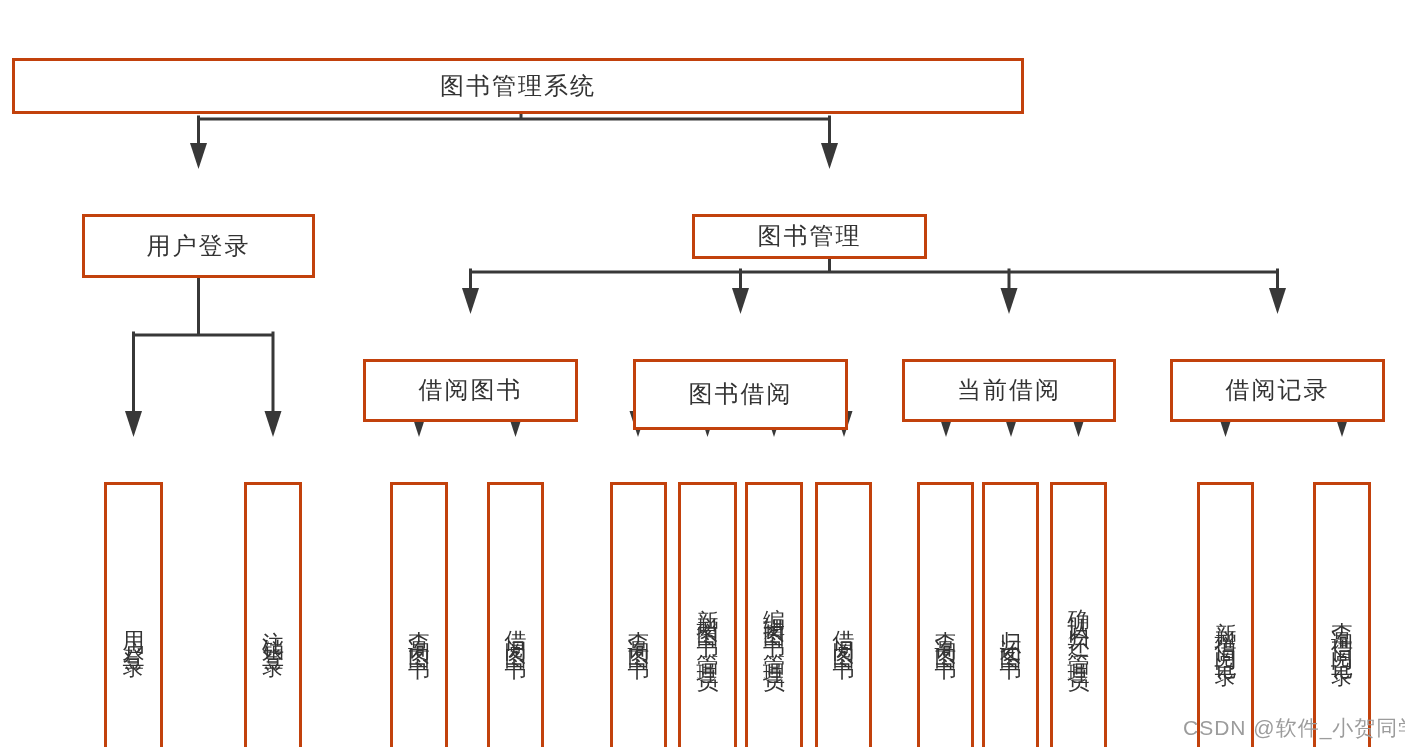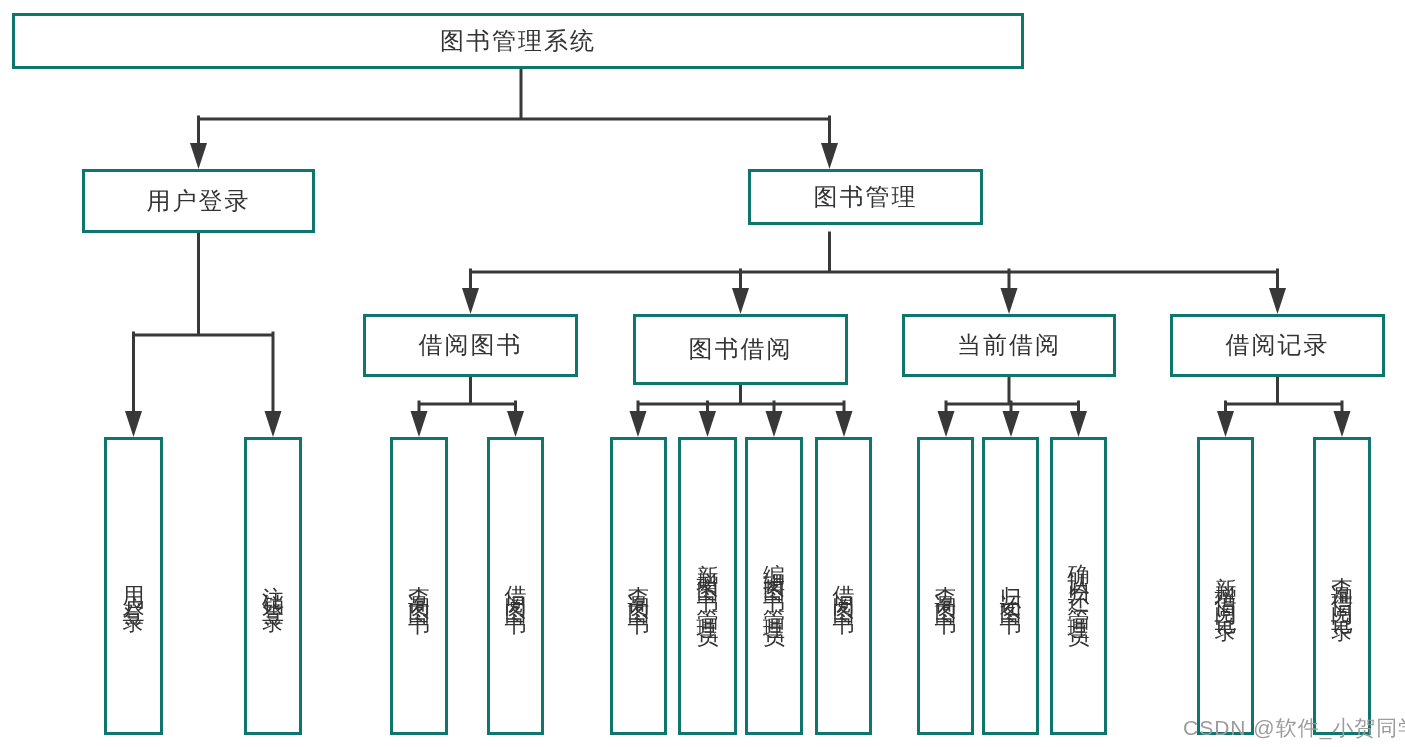--- a/index.html
+++ b/index.html
@@ -14,25 +14,26 @@
   .connectors {
     position: absolute;
     left: 0; top: 0;
     width: 1405px; height: 747px;
     z-index: 1;
   }
   .node {
     position: absolute;
     box-sizing: border-box;
     background: #ffffff;
-    border: 3px solid #0f766e;
+    border: 3px solid #c2410c;
     display: flex;
     align-items: center;
     justify-content: center;
     z-index: 2;
+    margin-top: 45px;
   }
   .node .lbl {
     font-size: 24px;
     color: #333333;
     letter-spacing: 2px;
     white-space: nowrap;
     line-height: 1.2;
   }
   .node.v .lbl {
     writing-mode: vertical-rl;
@@ -97,21 +98,21 @@
     </g>
   </svg>
 
   <div class="node" style="left:12px; top:13px; width:1012px; height:56px">
     <span class="lbl">图书管理系统</span>
   </div>
 
   <div class="node" style="left:82px; top:169px; width:233px; height:64px">
     <span class="lbl">用户登录</span>
   </div>
-  <div class="node" style="left:748px; top:169px; width:235px; height:56px">
+  <div class="node" style="left:692px; top:169px; width:235px; height:45px">
     <span class="lbl">图书管理</span>
   </div>
 
   <div class="node" style="left:363px; top:314px; width:215px; height:63px">
     <span class="lbl">借阅图书</span>
   </div>
   <div class="node" style="left:633px; top:314px; width:215px; height:71px">
     <span class="lbl">图书借阅</span>
   </div>
   <div class="node" style="left:902px; top:314px; width:214px; height:63px">

